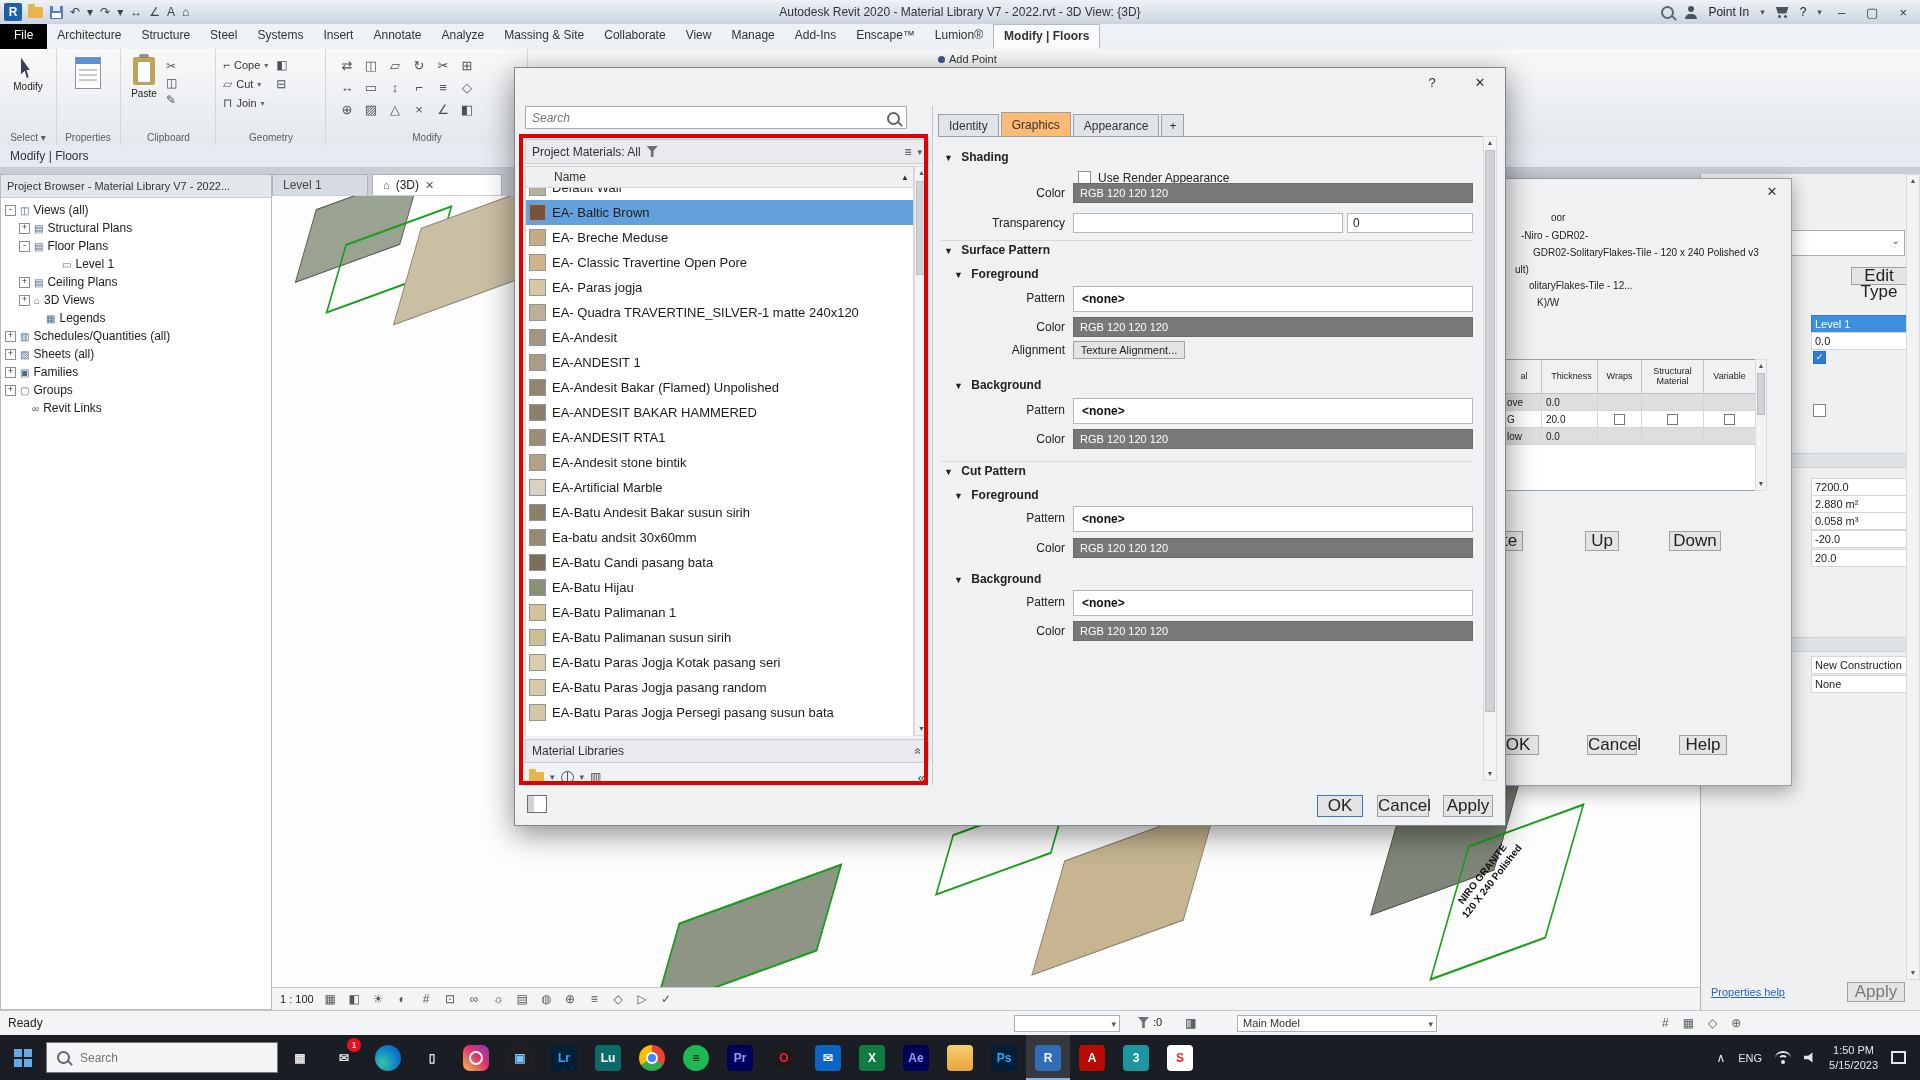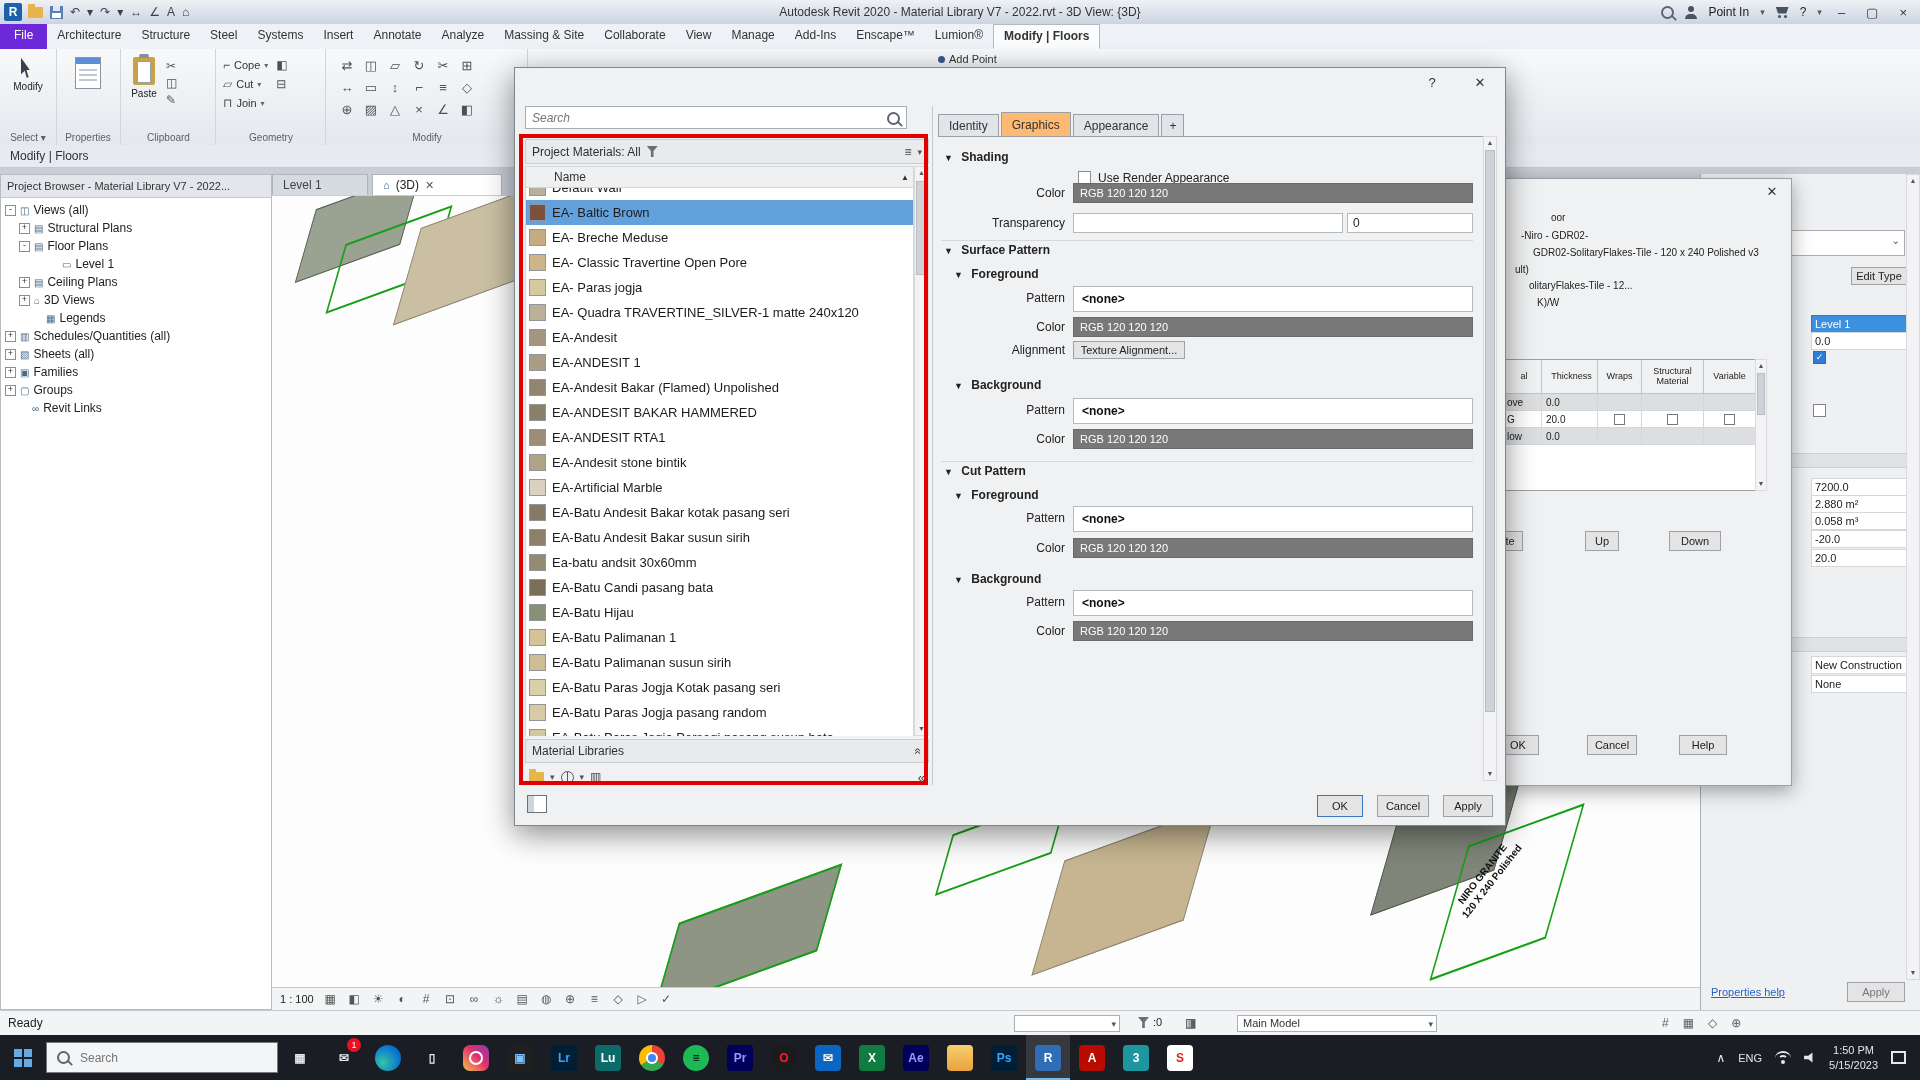--- a/index.html
+++ b/index.html
@@ -29,21 +29,21 @@
   .folder{width:15px;height:11px;background:#e8b54a;border-radius:1px;position:relative;flex:none;}
   .folder::before{content:"";position:absolute;top:-3px;left:0;width:7px;height:3px;background:#e8b54a;border-radius:1px 1px 0 0;}
   .floppy{width:13px;height:13px;background:#5a7fb5;position:relative;flex:none;}
   .floppy::before{content:"";position:absolute;left:3px;top:0;width:7px;height:5px;background:#dce6f4;}
   .floppy::after{content:"";position:absolute;left:2px;bottom:1px;width:9px;height:5px;background:#fff;}
   .funnel{width:11px;height:11px;background:#6b7076;clip-path:polygon(0 0,100% 0,62% 45%,62% 100%,38% 100%,38% 45%);display:inline-block;}
   
   .rtabs{left:0;top:24px;width:1920px;height:25px;background:#eef1f5;border-bottom:1px solid #c6cbd1;
          display:flex;align-items:stretch;}
   .rtab{padding:4px 10px 3px;font-size:12px;color:#333;white-space:nowrap;}
-  .rtab.file{background:#6d28d9;color:#fff;padding:4px 14px 3px;}
+  .rtab.file{background:#000000;color:#fff;padding:4px 14px 3px;}
   .rtab.active{background:#fbfcfd;border:1px solid #b5bac0;border-bottom-color:#fbfcfd;font-weight:bold;}
   .rbody{left:0;top:49px;width:1920px;height:96px;background:linear-gradient(#f8f9fa,#e4e8ed);
          border-bottom:1px solid #c2c7cd;}
   .rpanel{position:absolute;top:0;height:96px;border-right:1px solid #d2d6db;}
   .plabel{position:absolute;left:0;right:0;bottom:2px;text-align:center;font-size:10px;color:#5a6066;}
   .cursorarrow{width:15px;height:21px;background:#39414c;
       clip-path:polygon(0 0,62% 62%,40% 62%,54% 95%,42% 100%,28% 66%,0 84%);}
   .bigcol{display:flex;flex-direction:column;align-items:center;padding-top:8px;gap:3px;}
   .propsicon{width:24px;height:30px;background:#fff;border:1px solid #8a94a4;position:relative;}
   .propsicon::before{content:"";position:absolute;left:0;right:0;top:0;height:6px;background:#5b8ed6;}
@@ -80,21 +80,21 @@
   .vc-ic{font-size:12px;color:#555;width:15px;text-align:center;}
   
   .ppal{left:1700px;top:174px;width:220px;height:836px;background:#eef0f2;border-left:1px solid #aab0b6;box-sizing:border-box;}
   .pp-val{position:absolute;left:110px;width:96px;height:16px;background:#fff;border:1px solid #d4d7da;
           font-size:11px;line-height:16px;padding-left:3px;white-space:nowrap;overflow:hidden;}
   .pp-val.sel{background:#3d8fe0;color:#fff;border-color:#2f7acc;}
   .pp-band{position:absolute;left:0;width:206px;height:15px;background:#e0e3e6;border:1px solid #cdd1d5;box-sizing:border-box;}
   .ck{position:absolute;left:112px;width:11px;height:11px;border:1px solid #7d838a;background:#fff;font-size:9px;line-height:11px;text-align:center;color:#fff;}
   .ck.on{background:#2f7cd6;border-color:#2b6cb8;}
   .pp-sb{position:absolute;left:205px;top:0;width:14px;height:806px;background:#f3f3f5;border:1px solid #d8dadd;box-sizing:border-box;}
-  .btn{background:#e4e4e4;border:1px solid #9da2a8;font-size:11px;text-align:center;color:#222;box-sizing:border-box;}
+  .btn{background:#e4e4e4;border:1px solid #9da2a8;font-size:17px;text-align:center;color:#222;box-sizing:border-box;}
   .link{color:#2a63c0;text-decoration:underline;font-size:11px;}
   
   .ea{left:1350px;top:178px;width:440px;height:606px;background:#f0f1f2;border:1px solid #9aa0a6;
       box-shadow:0 5px 18px rgba(0,0,0,.35);z-index:10;overflow:hidden;}
   .ea-frag{position:absolute;font-size:10px;color:#222;white-space:nowrap;}
   .ea-table{position:absolute;left:152px;top:180px;width:252px;height:130px;background:#fff;border:1px solid #9aa0a6;box-sizing:content-box;}
   .ea-hrow{display:flex;height:34px;background:#f0f1f2;}
   .ea-hc{border-right:1px solid #c0c4c8;border-bottom:1px solid #c0c4c8;font-size:9px;display:flex;
          align-items:center;justify-content:center;text-align:center;line-height:1.1;box-sizing:border-box;}
   .ea-r{display:flex;height:17px;font-size:10px;}
@@ -636,24 +636,20 @@
         </div>
           <div class="mat-row">
           <span class="mat-sw" style="background: rgb(177, 162, 135);"></span>
           <span class="mat-nm">EA-Andesit stone bintik</span>
         </div>
           <div class="mat-row">
           <span class="mat-sw" style="background: rgb(217, 210, 194);"></span>
           <span class="mat-nm">EA-Artificial Marble</span>
         </div>
           <div class="mat-row">
-          <span class="mat-sw" style="background: rgb(135, 122, 100);"></span>
-          <span class="mat-nm">EA-Batu Andesit Bakar kotak pasang seri</span>
-        </div>
-          <div class="mat-row">
           <span class="mat-sw" style="background: rgb(141, 128, 105);"></span>
           <span class="mat-nm">EA-Batu Andesit Bakar susun sirih</span>
         </div>
           <div class="mat-row">
           <span class="mat-sw" style="background: rgb(151, 138, 114);"></span>
           <span class="mat-nm">Ea-batu andsit 30x60mm</span>
         </div>
           <div class="mat-row">
           <span class="mat-sw" style="background: rgb(122, 110, 87);"></span>
           <span class="mat-nm">EA-Batu Candi pasang bata</span>

